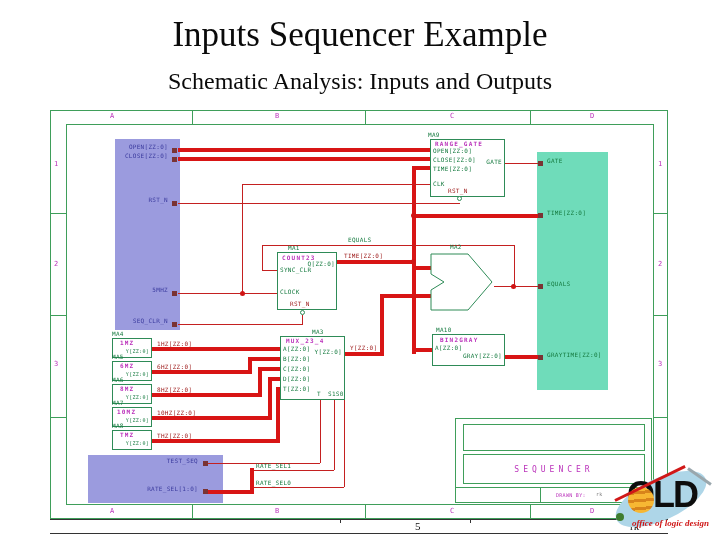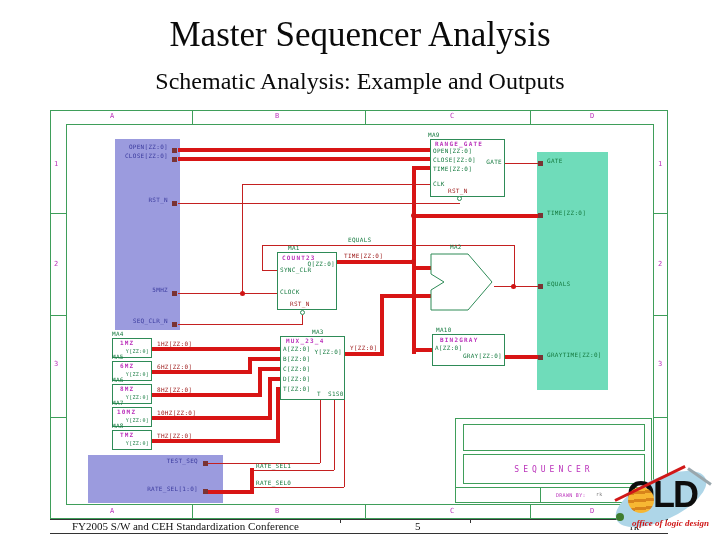--- a/index.html
+++ b/index.html
@@ -45,22 +45,22 @@
   .logo-tag{position:absolute;left:632px;top:518px;font:bold italic 9px "Liberation Serif",serif;color:#d01818;z-index:8;}
   .logo-pencil{position:absolute;left:688px;top:467px;width:28px;height:3px;background:#9aa7ad;
     transform:rotate(35deg);transform-origin:left center;z-index:8;}
   svg.cmp{position:absolute;z-index:2;}
 </style>
 </head>
 <body>
 
 <div class="slide">
 
-  <div class="slide-title">Master Sequencer Analysis</div>
-  <div class="slide-sub">Schematic Analysis: Example and Outputs</div>
+  <div class="slide-title">Inputs Sequencer Example</div>
+  <div class="slide-sub">Schematic Analysis: Inputs and Outputs</div>
 
   <div class="fr" style="left:50px;top:110px;width:618px;height:409px;"></div>
   <div class="fr" style="left:66px;top:124px;width:588px;height:381px;"></div>
 
   <div class="tick" style="left:192px;top:110px;width:1px;height:14px;"></div>
   <div class="tick" style="left:365px;top:110px;width:1px;height:14px;"></div>
   <div class="tick" style="left:530px;top:110px;width:1px;height:14px;"></div>
   <div class="tick" style="left:192px;top:505px;width:1px;height:14px;"></div>
   <div class="tick" style="left:365px;top:505px;width:1px;height:14px;"></div>
   <div class="tick" style="left:530px;top:505px;width:1px;height:14px;"></div>
@@ -264,17 +264,16 @@
   <div class="logo-old">OLD</div>
   <div class="logo-planet"></div>
   <div class="logo-slash"></div>
   <div class="logo-dot"></div>
   <div class="logo-tag">office of logic design</div>
 
   <div class="fline" style="left:50px;top:519px;width:618px;height:1px;"></div>
   <div class="fline" style="left:50px;top:533px;width:618px;height:1px;"></div>
   <div class="fline" style="left:340px;top:519px;width:1px;height:4px;"></div>
   <div class="fline" style="left:470px;top:519px;width:1px;height:4px;"></div>
-  <div class="foot" style="left:72px;top:520px;">FY2005 S/W and CEH Standardization Conference</div>
   <div class="foot" style="left:415px;top:520px;">5</div>
   <div class="foot" style="left:630px;top:520px;">rk</div>
 
 </div>
 
 </body></html>

